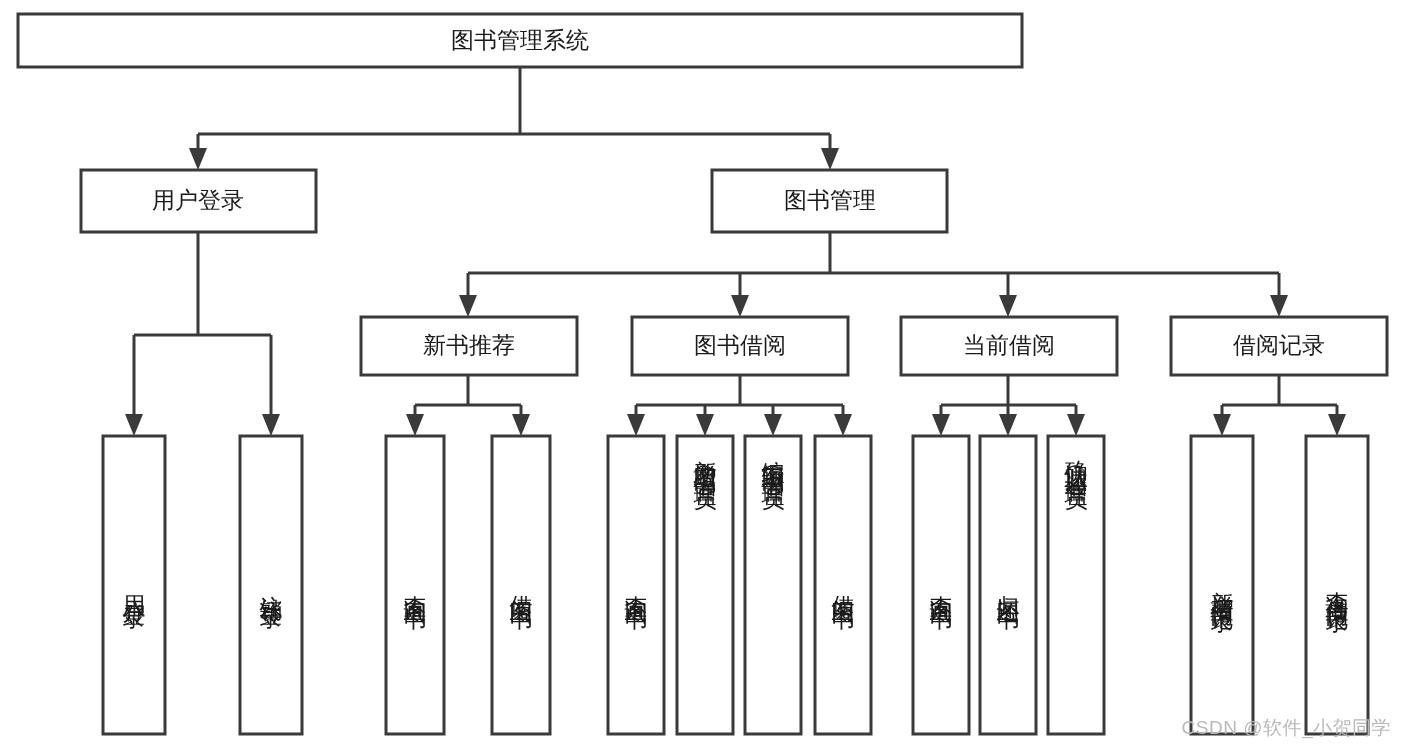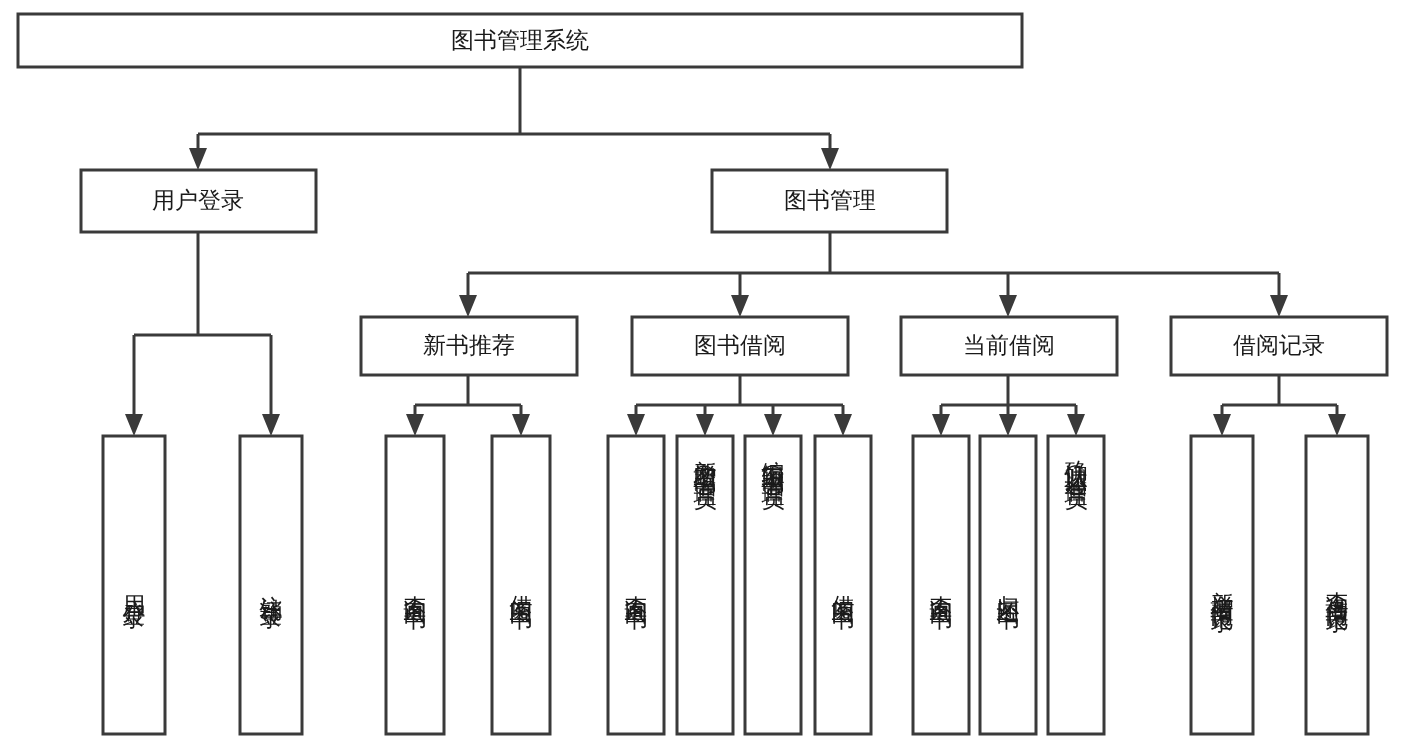--- a/index.html
+++ b/index.html
@@ -235,13 +235,14 @@
     <span class="leaf-label">确认归还（管理员）</span>
   </div>
 
   <div class="leaf-label-wrap" style="left:1191px; top:436px; width:62px; height:298px; align-items:center;">
     <span class="leaf-label">新增借阅记录</span>
   </div>
   <div class="leaf-label-wrap" style="left:1306px; top:436px; width:62px; height:298px; align-items:center;">
     <span class="leaf-label">查询借阅记录</span>
   </div>
 
+  <div class="watermark">CSDN @软件_小贺同学</div>
 </div>
 
 </body></html>

